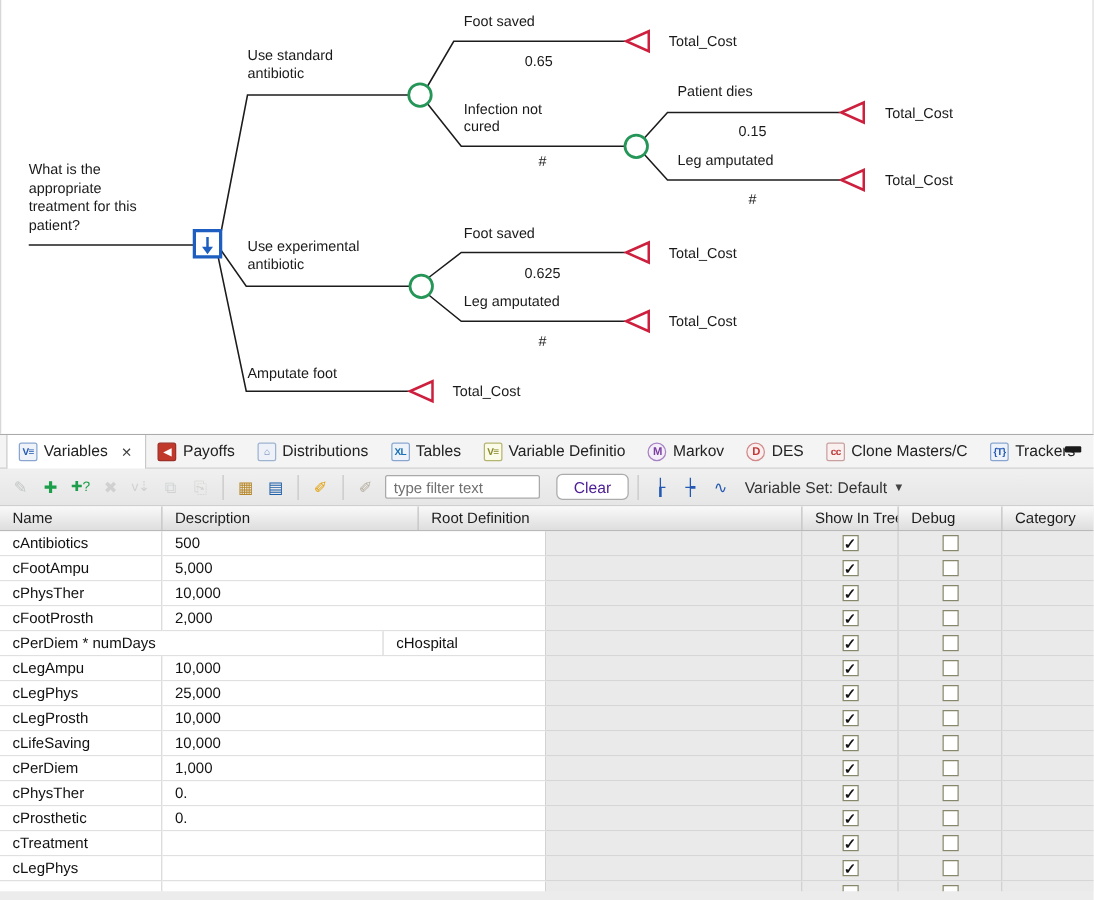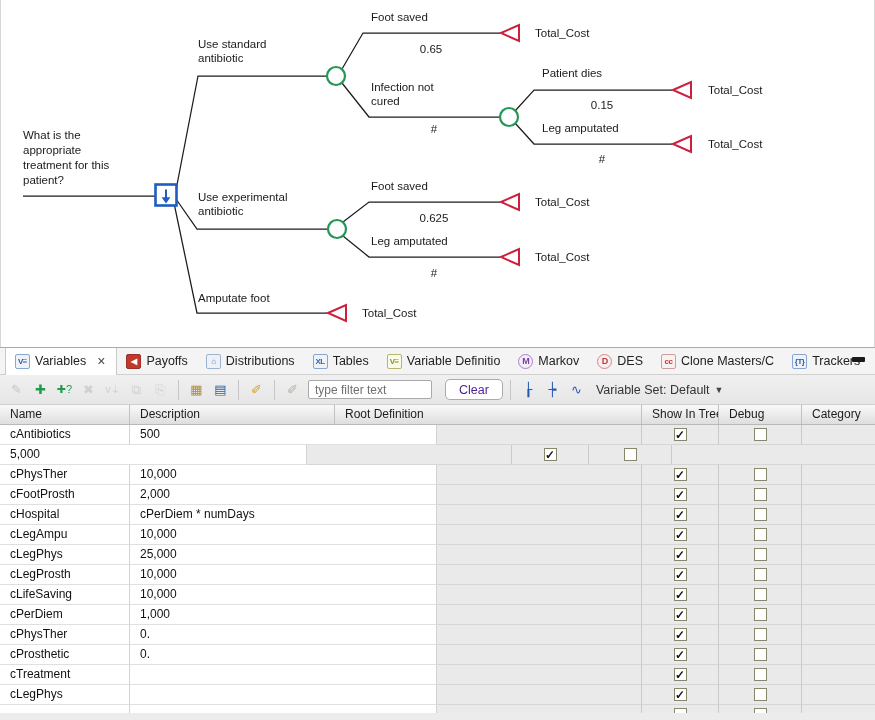--- a/index.html
+++ b/index.html
@@ -233,20 +233,21 @@
             <div class="cell c2"></div>
             <div class="cell c3">
               <div class="checkbox">✓</div>
             </div>
             <div class="cell c4">
               <div class="checkbox"></div>
             </div>
             <div class="cell c5"></div>
           </div>
           <div class="row">
+            <div class="cell c0">cFootAmpu</div>
             <div class="cell c1">5,000</div>
             <div class="cell c2"></div>
             <div class="cell c3">
               <div class="checkbox">✓</div>
             </div>
             <div class="cell c4">
               <div class="checkbox"></div>
             </div>
             <div class="cell c5"></div>
           </div>
@@ -268,22 +269,22 @@
             <div class="cell c2"></div>
             <div class="cell c3">
               <div class="checkbox">✓</div>
             </div>
             <div class="cell c4">
               <div class="checkbox"></div>
             </div>
             <div class="cell c5"></div>
           </div>
           <div class="row">
+            <div class="cell c1">cPerDiem * numDays</div>
             <div class="cell c0">cHospital</div>
-            <div class="cell c1">cPerDiem * numDays</div>
             <div class="cell c2"></div>
             <div class="cell c3">
               <div class="checkbox">✓</div>
             </div>
             <div class="cell c4">
               <div class="checkbox"></div>
             </div>
             <div class="cell c5"></div>
           </div>
           <div class="row">

